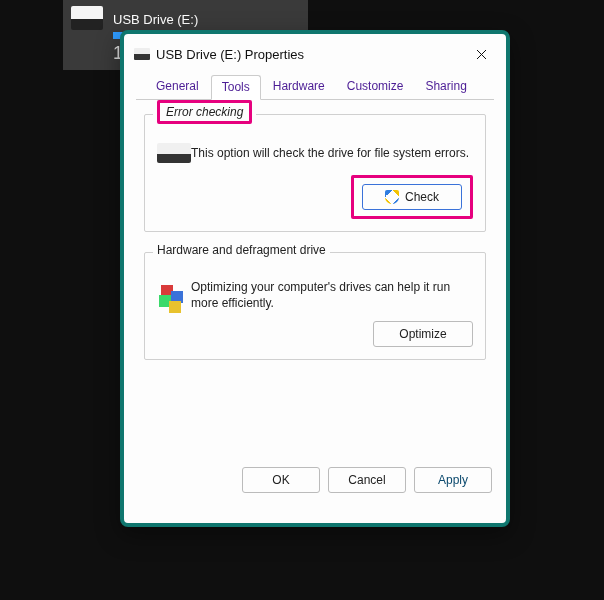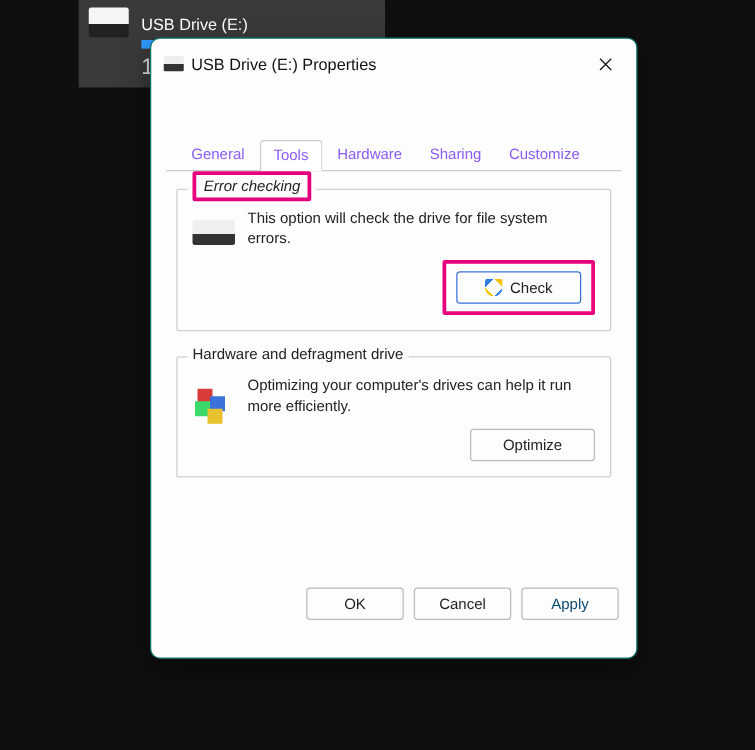--- a/index.html
+++ b/index.html
@@ -46,21 +46,21 @@
     }
     .drive-size { font-size: 18px; color: #ddd; white-space: nowrap; padding-top: 2px; }
 
     .dialog {
       position: absolute;
       left: 120px;
       top: 30px;
       width: 390px;
       height: 497px;
       background: #fdfdfd;
-      border: 1px solid #0f766e;
+      border: 4px solid #0f766e;
       border-radius: 8px;
       box-shadow: 0 8px 24px rgba(0,0,0,0.4);
       display: flex;
       flex-direction: column;
     }
     .titlebar {
       display: flex;
       align-items: center;
       padding: 8px 10px 6px 10px;
     }
@@ -81,25 +81,24 @@
     .tabs {
       display: flex;
       gap: 2px;
       padding: 2px 0 0 10px;
       border-bottom: 1px solid #ccc;
       margin: 0 12px;
     }
     .tab {
       padding: 4px 10px 5px;
       font-size: 12px;
-      color: #8b5cf6;
+      color: #4c1d95;
       cursor: pointer;
       position: relative;
       top: 1px;
-      margin-top: 40px;
     }
     .tab.active {
       background: #fff;
       border: 1px solid #ccc;
       border-bottom: 1px solid #fff;
       border-radius: 3px 3px 0 0;
     }
 
     .content {
       flex: 1;
@@ -116,22 +115,22 @@
       position: absolute;
       top: -10px;
       left: 8px;
       background: #fdfdfd;
       padding: 0 4px;
       font-size: 12px;
       color: #222;
     }
     .group-body {
       display: flex;
-      gap: 10px;
-      align-items: flex-end;
+      align-items: center;
+      margin-top: 12px;
     }
     .group-icon {
       width: 34px; height: 22px;
       flex-shrink: 0;
       margin-top: 2px;
     }
     .drive-small {
       width: 34px; height: 20px;
       background: linear-gradient(to bottom, #f0f0f0 0%, #f0f0f0 55%, #333 55%, #333 100%);
       border-radius: 2px;
@@ -240,22 +239,22 @@
         <line x1="1" y1="1" x2="10" y2="10" stroke="currentColor" stroke-width="1"></line>
         <line x1="10" y1="1" x2="1" y2="10" stroke="currentColor" stroke-width="1"></line>
       </svg>
     </div>
   </div>
 
   <div class="tabs">
     <div class="tab">General</div>
     <div class="tab active">Tools</div>
     <div class="tab">Hardware</div>
+    <div class="tab">Customize</div>
     <div class="tab">Sharing</div>
-    <div class="tab">Customize</div>
   </div>
 
   <div class="content">
 
     <div class="group">
       <div class="group-title">
         <span class="highlight-red">Error checking</span>
       </div>
       <div class="group-body">
         <div class="group-icon">

